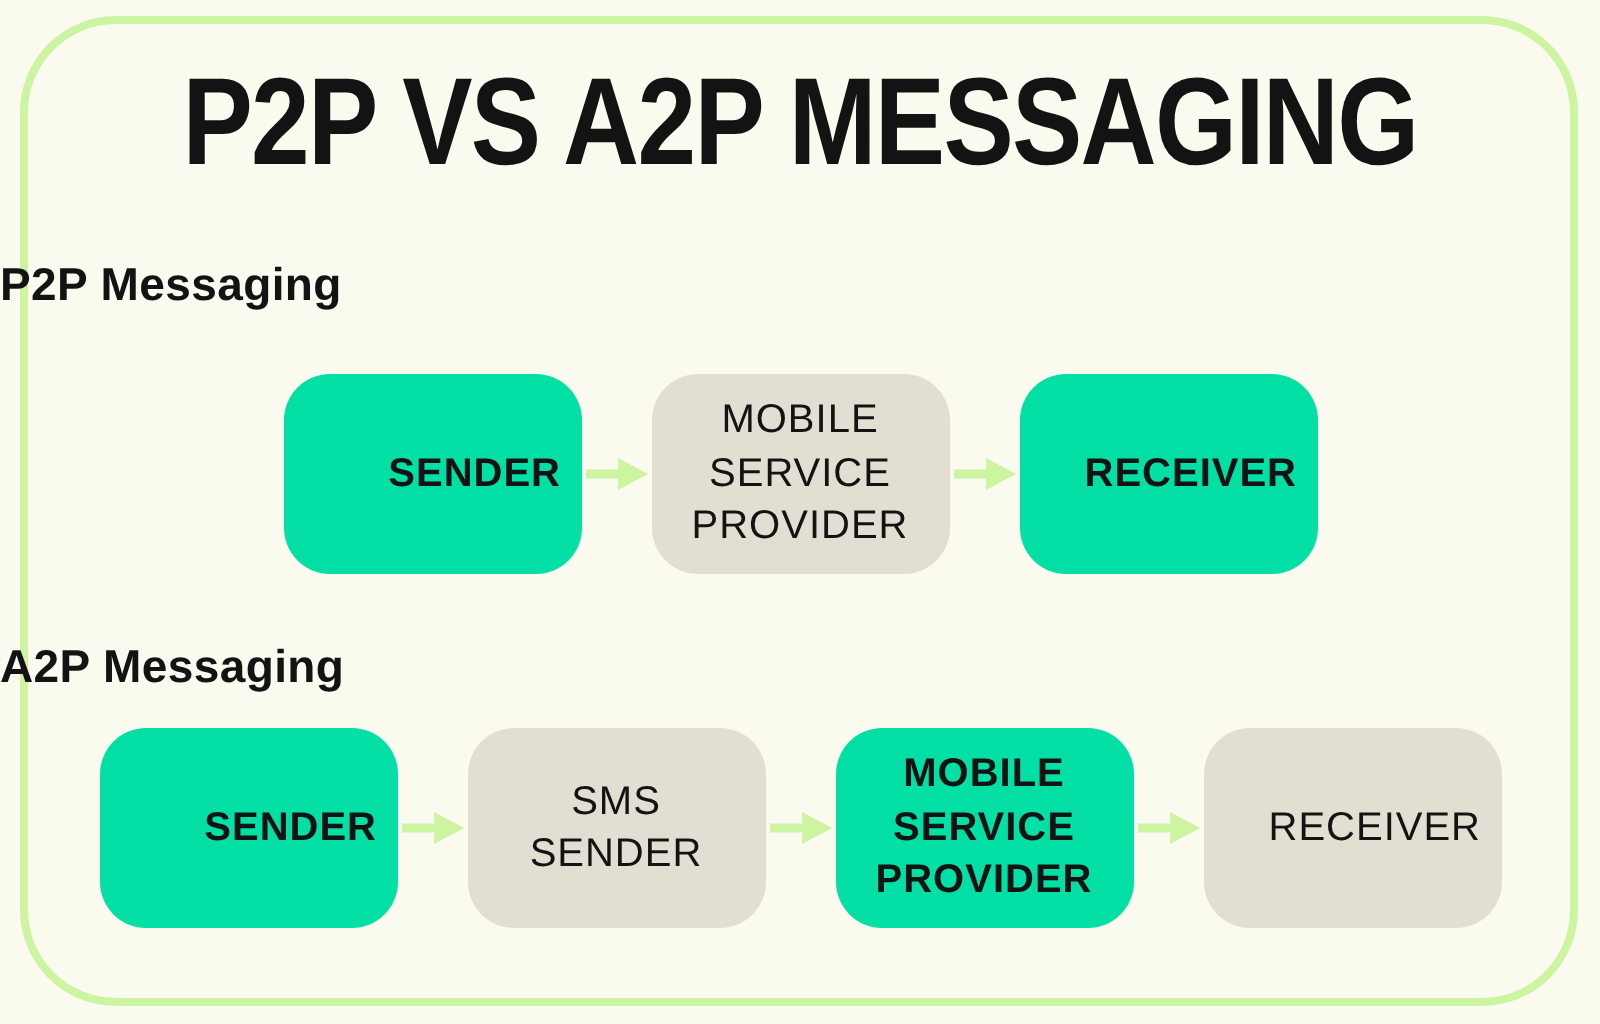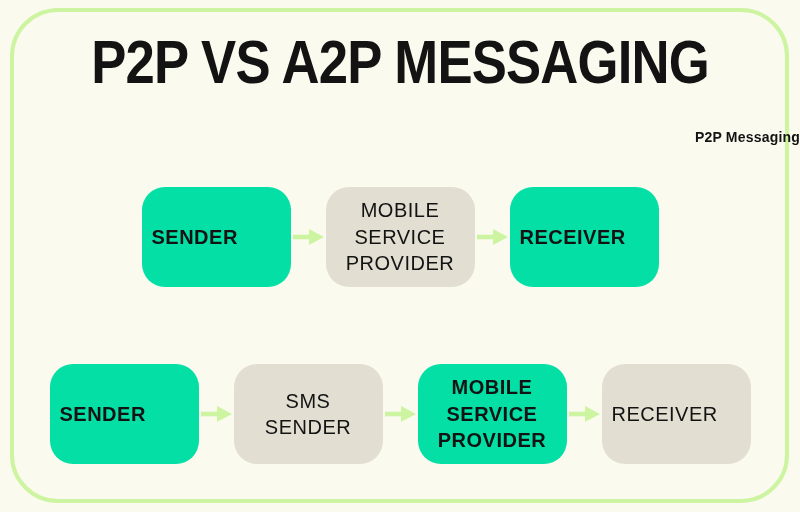--- a/index.html
+++ b/index.html
@@ -34,44 +34,44 @@
     line-height:1;
     letter-spacing:-1px;
     transform:scaleX(.85);
     transform-origin:50% 50%;
     white-space:nowrap;
     color:var(--text);
   }
   .section-label{
     position:absolute;
     left:0;right:0;
-    text-align:right;
+    text-align:left;
     font-weight:700;
-    font-size:14px;
+    font-size:23px;
     letter-spacing:.2px;
     color:var(--text);
   }
   .section-label.p2p{top:129px;}
   .section-label.a2p{top:320px;}
   .flow-row{
     position:absolute;
     left:0;right:0;
     height:100px;
     display:flex;
     justify-content:center;
     align-items:stretch;
   }
   .flow-row.p2p{top:187px;}
   .flow-row.a2p{top:364px;}
   .node{
     width:149px;
     border-radius:23px;
     display:flex;
     align-items:center;
-    justify-content:flex-start;
+    justify-content:flex-end;
     text-align:center;
     font-size:20px;
     line-height:1.32;
     letter-spacing:.5px;
     padding:6px 10px;
   }
   .node.teal{background:var(--teal);font-weight:bold;}
   .node.gray{background:var(--node-gray);}
   .arrow{
     align-self:center;
@@ -105,20 +105,21 @@
     </div>
     <svg class="arrow" viewBox="0 0 33 24" aria-hidden="true">
       <line x1="1" y1="12" x2="20" y2="12"></line>
         <path d="M17 4 L32 12 L17 20 Z"></path>
     </svg>
     <div class="node teal">
       <span>RECEIVER</span>
     </div>
   </div>
 
+  <div class="section-label a2p">A2P Messaging</div>
   <div class="flow-row a2p">
     <div class="node teal">
       <span>SENDER</span>
     </div>
     <svg class="arrow" viewBox="0 0 33 24" aria-hidden="true">
       <line x1="1" y1="12" x2="20" y2="12"></line>
         <path d="M17 4 L32 12 L17 20 Z"></path>
     </svg>
     <div class="node gray">
       <span>SMS SENDER</span>

